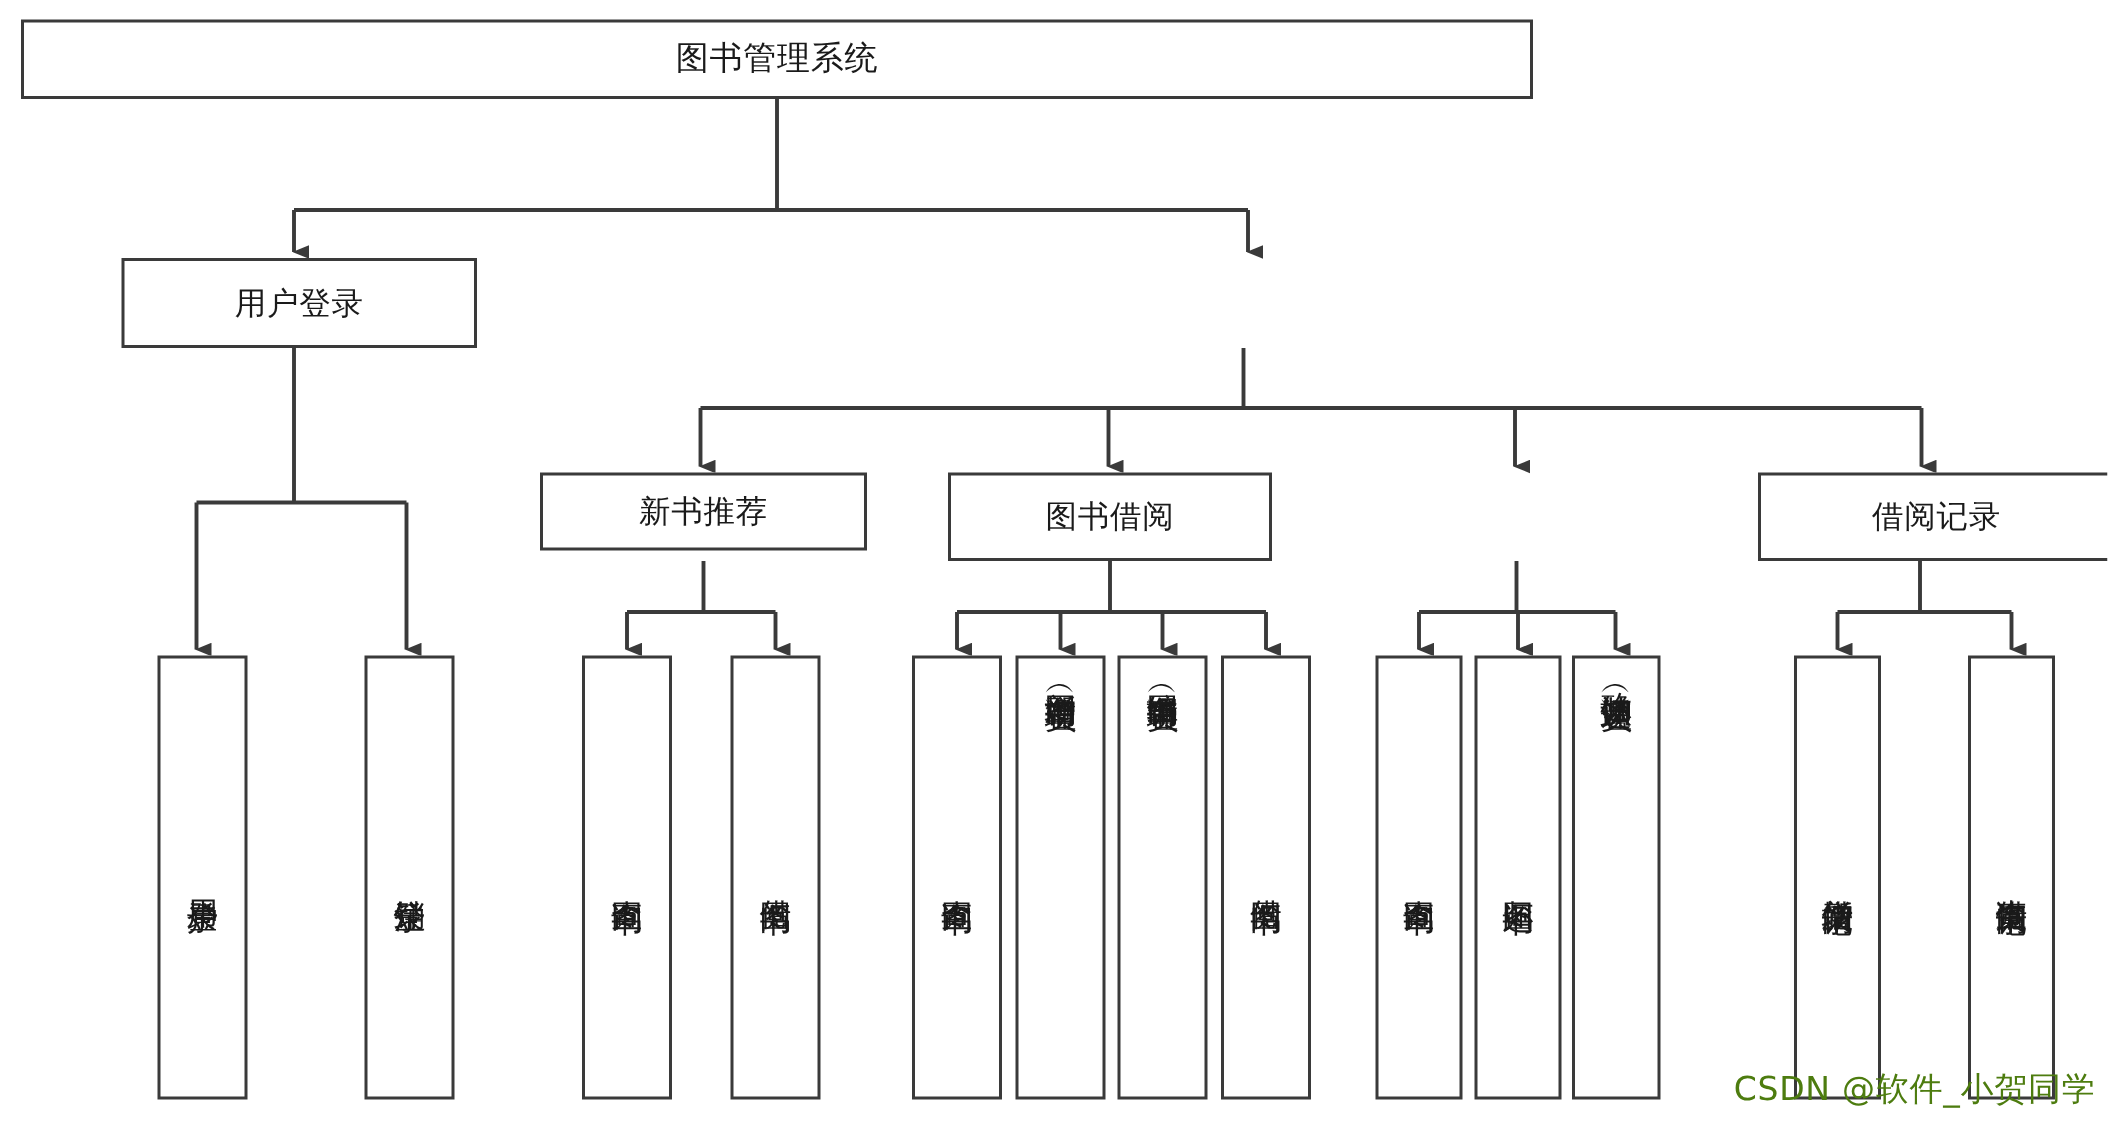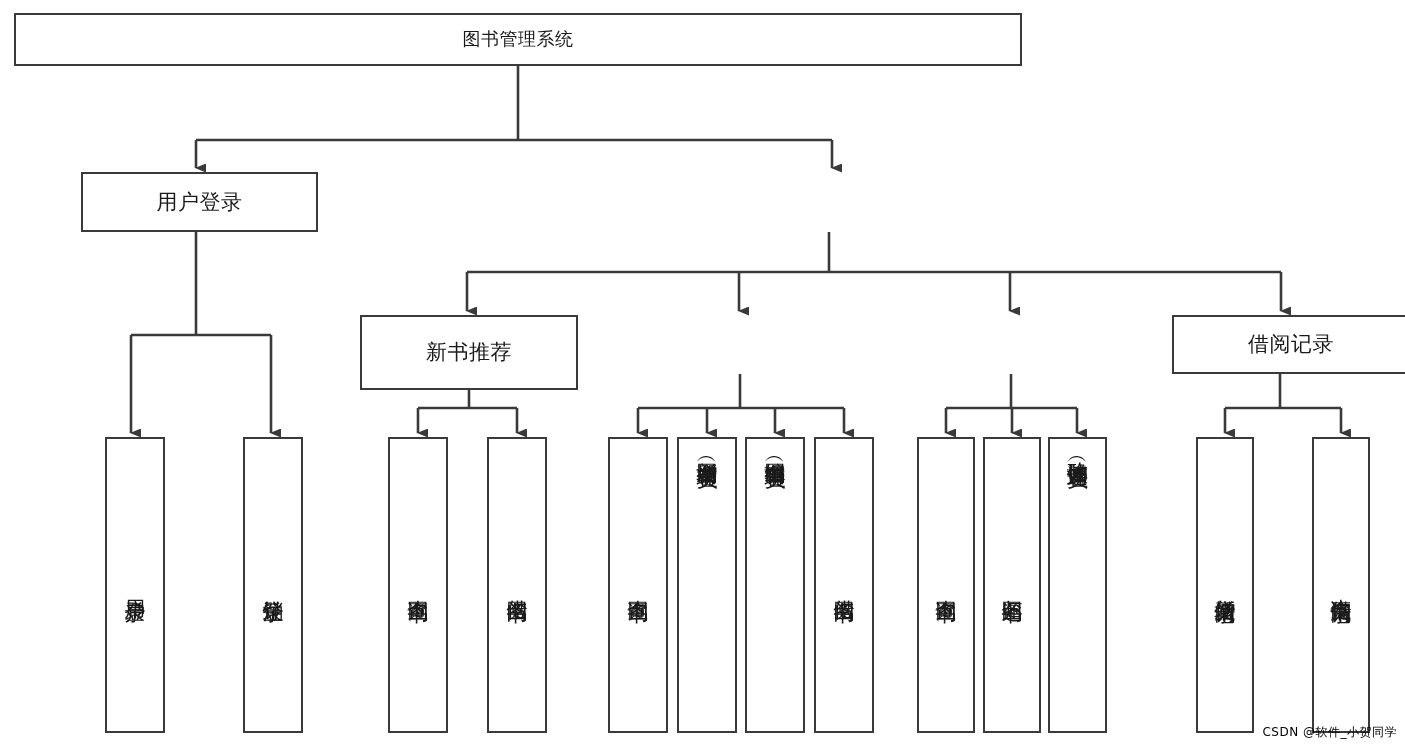--- a/index.html
+++ b/index.html
@@ -34,43 +34,43 @@
     align-items: center;
     justify-content: center;
     color: #1a1a1a;
   }
   .node .label {
     font-size: 21px;
     line-height: 1.15;
     letter-spacing: 0.5px;
     white-space: nowrap;
   }
-  .node.root .label { font-size: 18px; }
+  .node.root .label { font-size: 22px; }
   .node.leaf {
     align-items: flex-start;
     padding-top: 6px;
   }
   .node.leaf .label {
     writing-mode: vertical-rl;
     text-orientation: upright;
     font-size: 21px;
     line-height: 1.05;
     letter-spacing: 1px;
     white-space: nowrap;
   }
   .node.leaf.centered {
     align-items: center;
     padding-top: 0;
   }
   #watermark {
     position: absolute;
     right: 8px;
     bottom: 6px;
-    font-size: 12px;
-    color: #000000;
+    font-size: 22px;
+    color: #4d7c0f;
     white-space: nowrap;
     letter-spacing: 0.5px;
   }
 </style>
 </head>
 <body>
 
 <div id="canvas">
 
   <svg id="wires" viewBox="0 0 1405 747" xmlns="http://www.w3.org/2000/svg">
@@ -124,22 +124,25 @@
   </svg>
 
   <div class="node root" style="left:14px; top:13px; width:1008px; height:53px;">
     <span class="label">图书管理系统</span>
   </div>
 
   <div class="node" style="left:81px; top:172px; width:237px; height:60px;">
     <span class="label">用户登录</span>
   </div>
 
-  <div class="node" style="left:360px; top:315px; width:218px; height:75px;">
+  <div class="node" style="left:360px; top:315px; width:218px; height:52px;">
     <span class="label">新书推荐</span>
+  </div>
+  <div class="node" style="left:632px; top:315px; width:216px; height:59px;">
+    <span class="label">图书借阅</span>
   </div>
   <div class="node" style="left:1172px; top:315px; width:238px; height:59px;">
     <span class="label">借阅记录</span>
   </div>
 
   <div class="node leaf centered" style="left:105px; top:437px; width:60px; height:296px;">
     <span class="label">用户登录</span>
   </div>
   <div class="node leaf centered" style="left:243px; top:437px; width:60px; height:296px;">
     <span class="label">注销登录</span>

